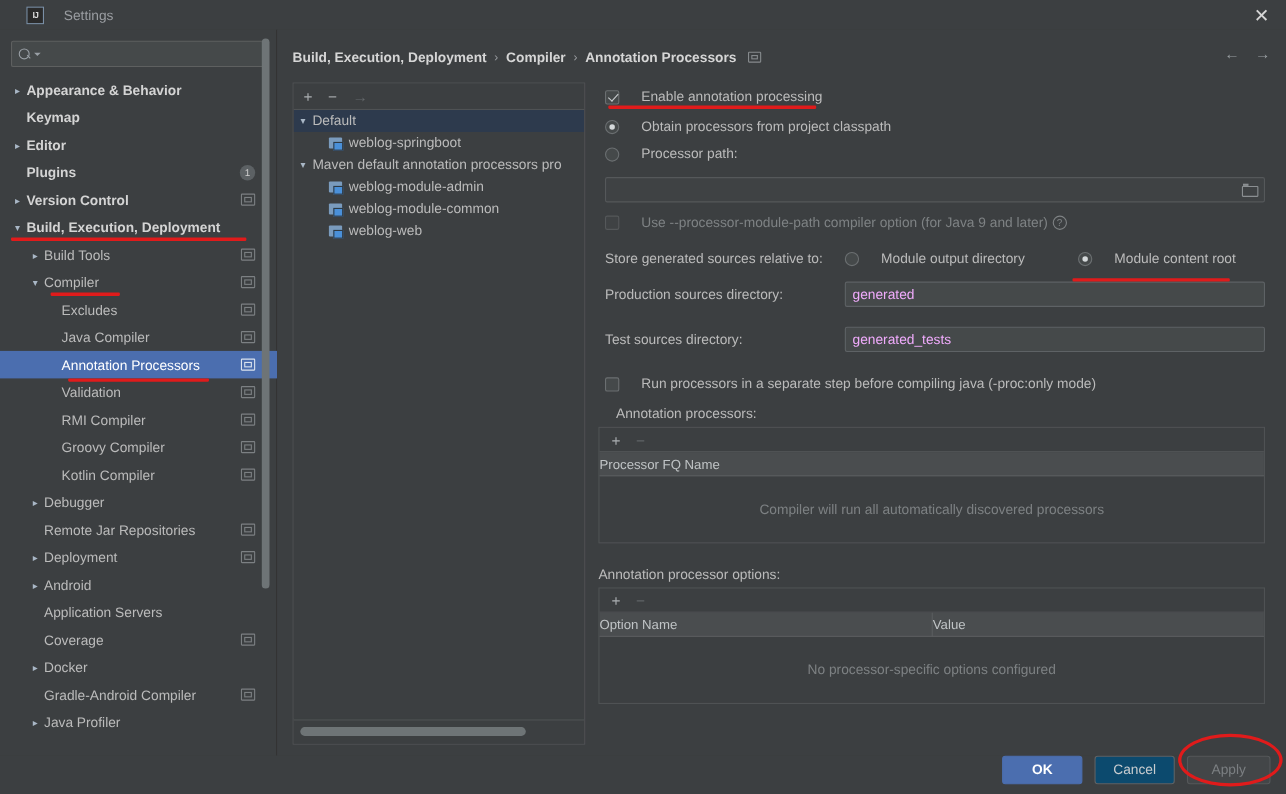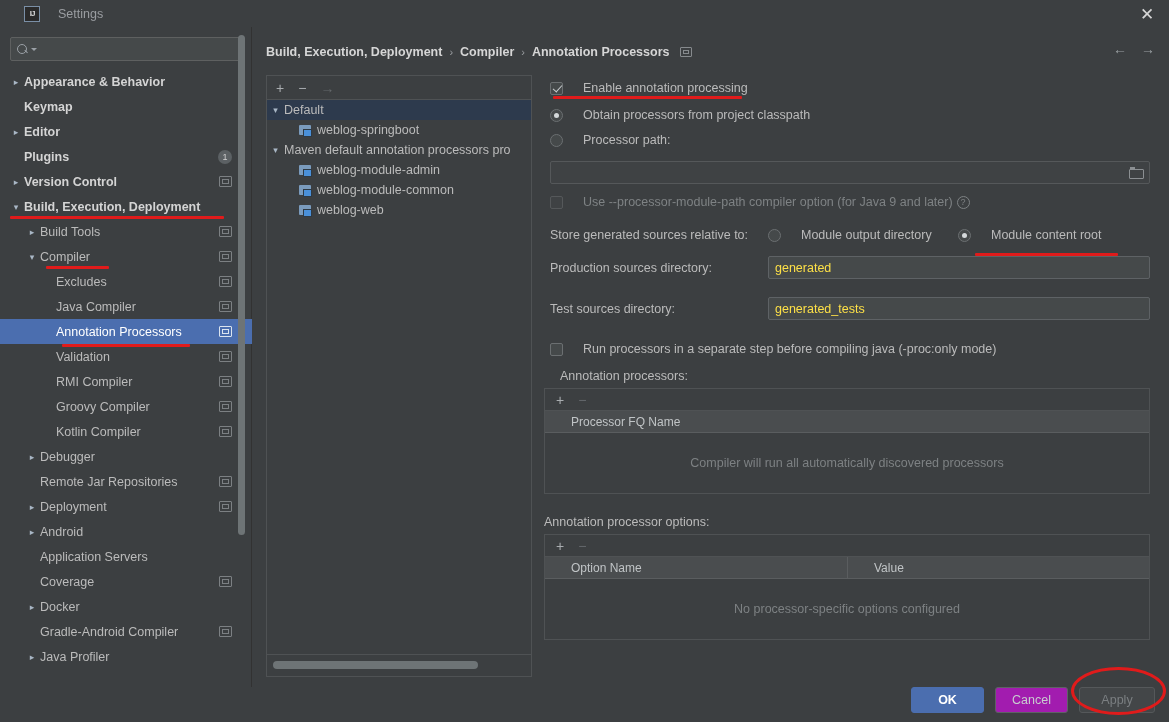--- a/index.html
+++ b/index.html
@@ -194,21 +194,21 @@
   .rbt.on::after {
     content: ""; position: absolute; left: 3px; top: 3px;
     width: 5px; height: 5px; border-radius: 50%; background: #d4d8da;
   }
   .lbl { margin-left: 20px; font-size: 12.5px; color: #bbbbbb; }
   .lbl.dim { color: #7e8284; }
 
   .field {
     background: #45494a; border: 1px solid #5e6265; border-radius: 2px;
     height: 23px; display: flex; align-items: center; padding: 0 6px;
-    font-size: 12.5px; color: #fde047;
+    font-size: 12.5px; color: #f0abfc;
   }
   .field.empty { background: #3f4244; border-color: #55585a; }
   .folder-ico {
     margin-left: auto; width: 14px; height: 11px; position: relative;
   }
   .folder-ico::before {
     content: ""; position: absolute; left: 0; top: 2px; width: 13px; height: 8px;
     border: 1.2px solid #8b8f92; border-radius: 1px;
   }
   .folder-ico::after {
@@ -221,36 +221,36 @@
   .tbl { border: 1px solid #4f5254; background: #3c3f41; }
   .tbl-toolbar {
     height: 22px; display: flex; align-items: center; gap: 14px; padding-left: 11px;
     border-bottom: 1px solid #4f5254;
   }
   .tbl-head {
     height: 22px; display: flex; align-items: center;
     background: #4a4d4f; border-bottom: 1px solid #5a5d5f;
     font-size: 12px; color: #c0c4c6;
   }
-  .th { padding-left: 26px; height: 22px; display: flex; align-items: center; }
+  .th { padding-left: 0; height: 22px; display: flex; align-items: center; }
   .th.sep { border-left: 1px solid #5a5d5f; }
   .tbl-body {
     display: flex; align-items: center; justify-content: center;
     color: #7d8183; font-size: 12.5px;
   }
 
   
   .bottom-bar {
     position: absolute; left: 0; top: 687px; width: 1169px; height: 35px;
     background: #3c3f41;
   }
   .btn {
     position: absolute; top: 0; height: 26px; border-radius: 3px;
     display: flex; align-items: center; justify-content: center;
-    font-size: 12.5px; border: 1px solid #5e6265; background: #a21caf; color: #c8cccf;
+    font-size: 12.5px; border: 1px solid #5e6265; background: #0c4a6e; color: #c8cccf;
   }
   .btn.primary { background: #4b6eaf; border-color: #4b6eaf; color: #ffffff; font-weight: bold; }
   .btn.disabled { color: #7b7f82; background: #434648; border-color: #55585a; }
 
   
   .ann-line { position: absolute; background: #e01b1b; height: 3px; border-radius: 1px; }
   .ann-ellipse {
     position: absolute; border: 3px solid #e01b1b; border-radius: 50%;
     background: transparent;
   }
@@ -478,21 +478,21 @@
           <span class="lbl dim" style="margin-left:4px; border:1px solid #7e8284; border-radius:50%; width:13px; height:13px; display:flex; align-items:center; justify-content:center; font-size:9px;">?</span>
         </div>
 
         <div class="row" style="position:absolute; left:6px; top:153px;">
           <span class="section-label">Store generated sources relative to:</span>
         </div>
         <div class="row" style="position:absolute; left:224px; top:153px;">
           <span class="rbt"></span>
           <span class="lbl">Module output directory</span>
         </div>
-        <div class="row" style="position:absolute; left:414px; top:153px;">
+        <div class="row" style="position:absolute; left:436px; top:153px;">
           <span class="rbt on"></span>
           <span class="lbl">Module content root</span>
         </div>
 
         <div class="row" style="position:absolute; left:6px; top:186px;">
           <span class="section-label">Production sources directory:</span>
         </div>
         <div class="field" style="position:absolute; left:224px; top:181px; width:382px;">
           <span>generated</span>
         </div>

